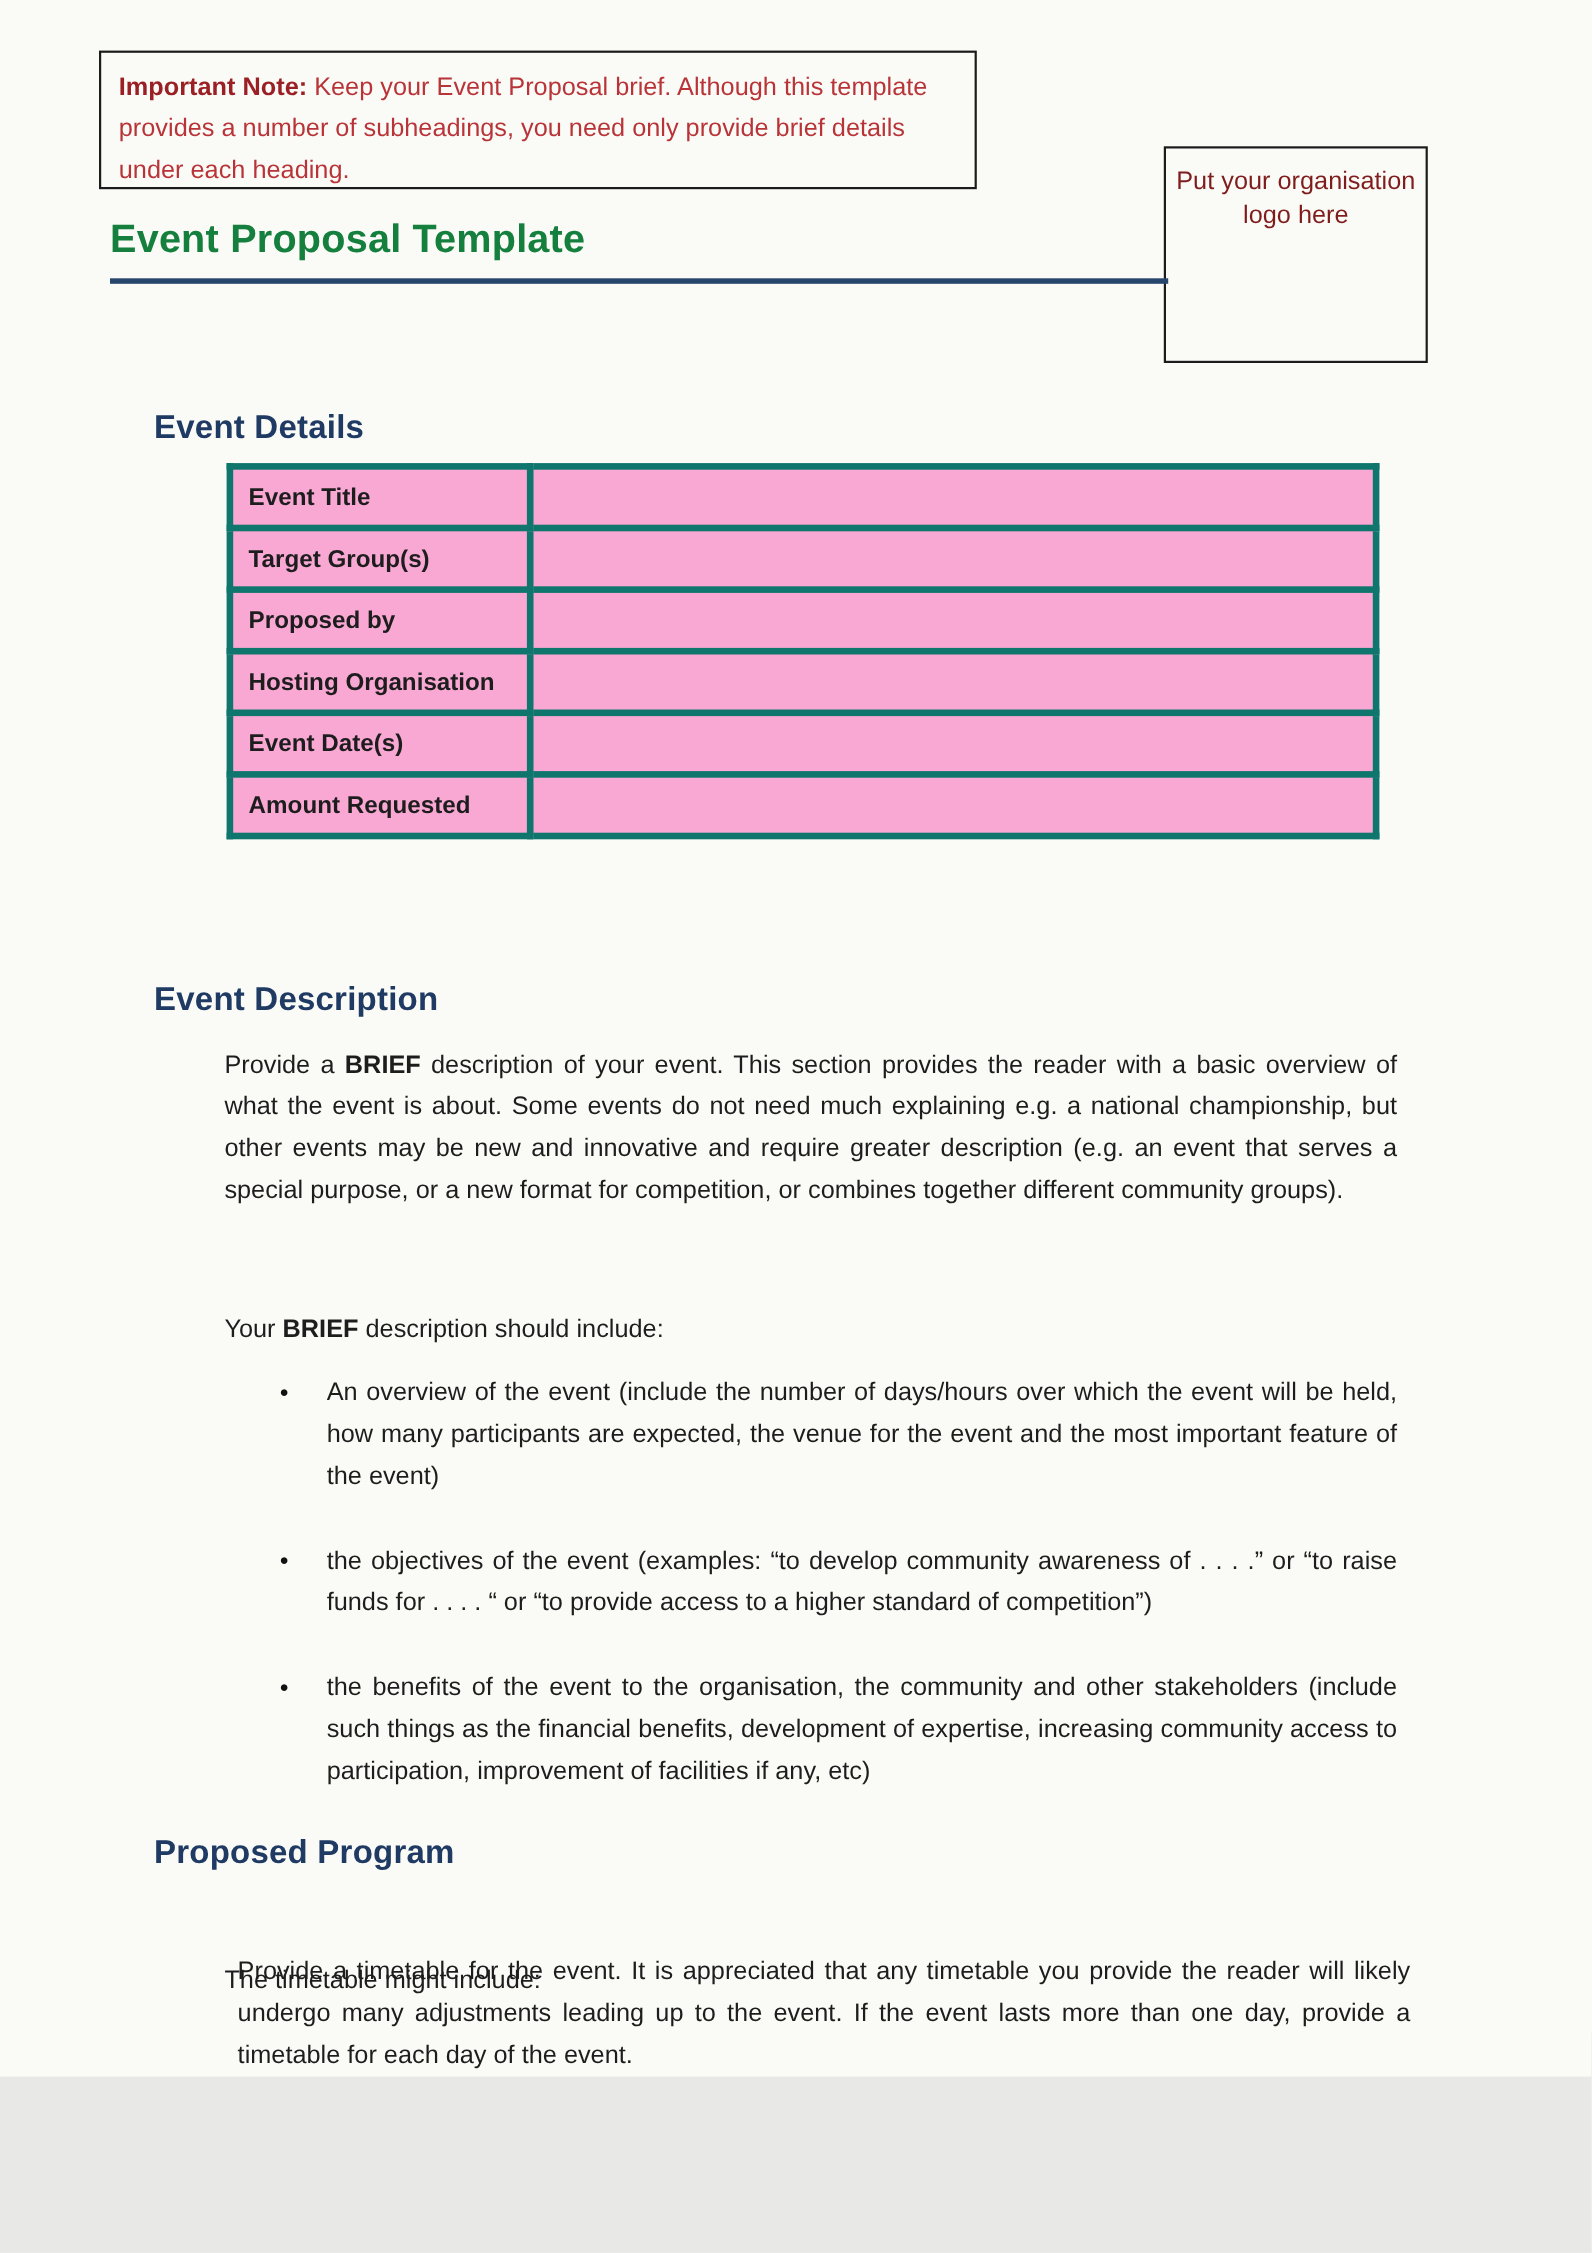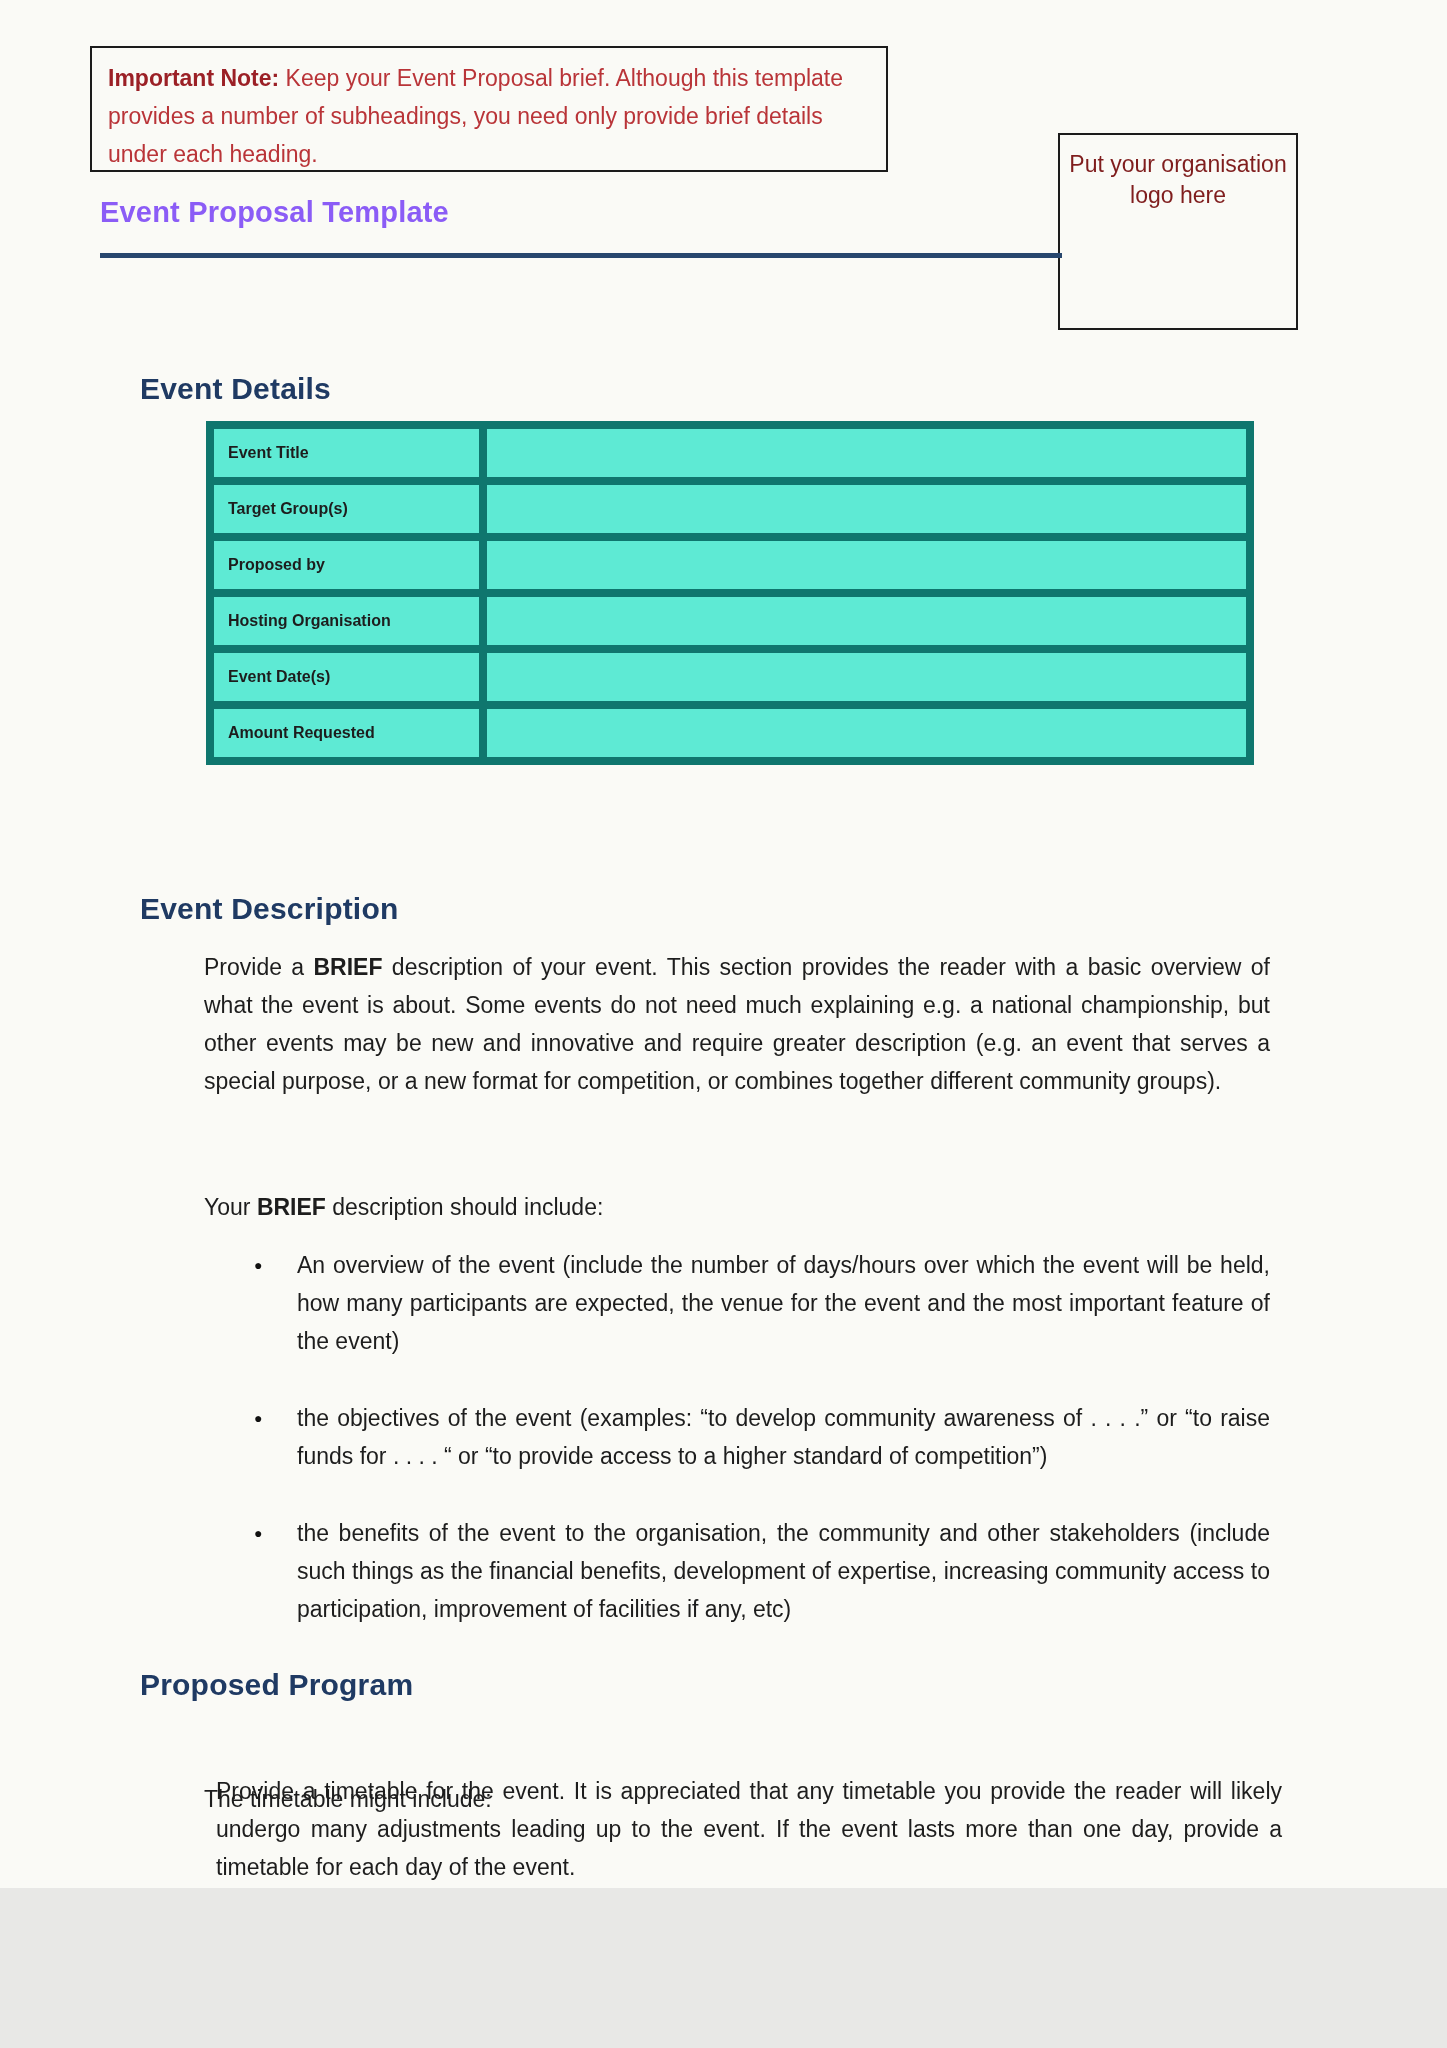--- a/index.html
+++ b/index.html
@@ -16,21 +16,21 @@
   .note-box{
     position:absolute;left:90px;top:46px;width:798px;height:126px;
     box-sizing:border-box;border:2px solid #1b1b1b;
     padding:11px 16px;background:#fafaf6;
     font-size:23px;line-height:38px;color:#b93438;
   }
   .note-box b{color:#9b2026;font-weight:bold;}
   
   .doc-title{
     position:absolute;left:100px;top:196px;
-    font-size:29px;font-weight:bold;color:#8b5cf6;letter-spacing:.2px;
+    font-size:36px;font-weight:bold;color:#15803d;letter-spacing:.2px;
   }
   .title-rule{
     position:absolute;left:100px;top:253px;width:962px;height:5px;
     background:#27466d;
   }
   
   .logo-box{
     position:absolute;left:1058px;top:133px;width:240px;height:197px;
     box-sizing:border-box;border:2px solid #1b1b1b;background:#fafaf6;
     text-align:center;padding-top:14px;
@@ -40,23 +40,23 @@
   .section-heading{
     position:absolute;left:140px;
     font-size:30px;font-weight:bold;color:#1f3a63;letter-spacing:.2px;
   }
   
   .details-table{
     position:absolute;left:206px;top:421px;width:1048px;
     border-collapse:collapse;table-layout:fixed;
   }
   .details-table td{
-    border:8px solid #0f766e;height:56px;box-sizing:border-box;
+    border:6px solid #0f766e;height:56px;box-sizing:border-box;
     padding:0 0 0 14px;vertical-align:middle;
-    font-size:16px;background:#5eead4;
+    font-size:22px;background:#f9a8d4;
   }
   .details-table td.lbl{width:273px;font-weight:bold;}
   .details-table td.val{font-weight:normal;}
   
   .para{
     position:absolute;left:204px;width:1066px;
     font-size:23px;line-height:38px;text-align:justify;
   }
   .line{
     position:absolute;left:204px;

